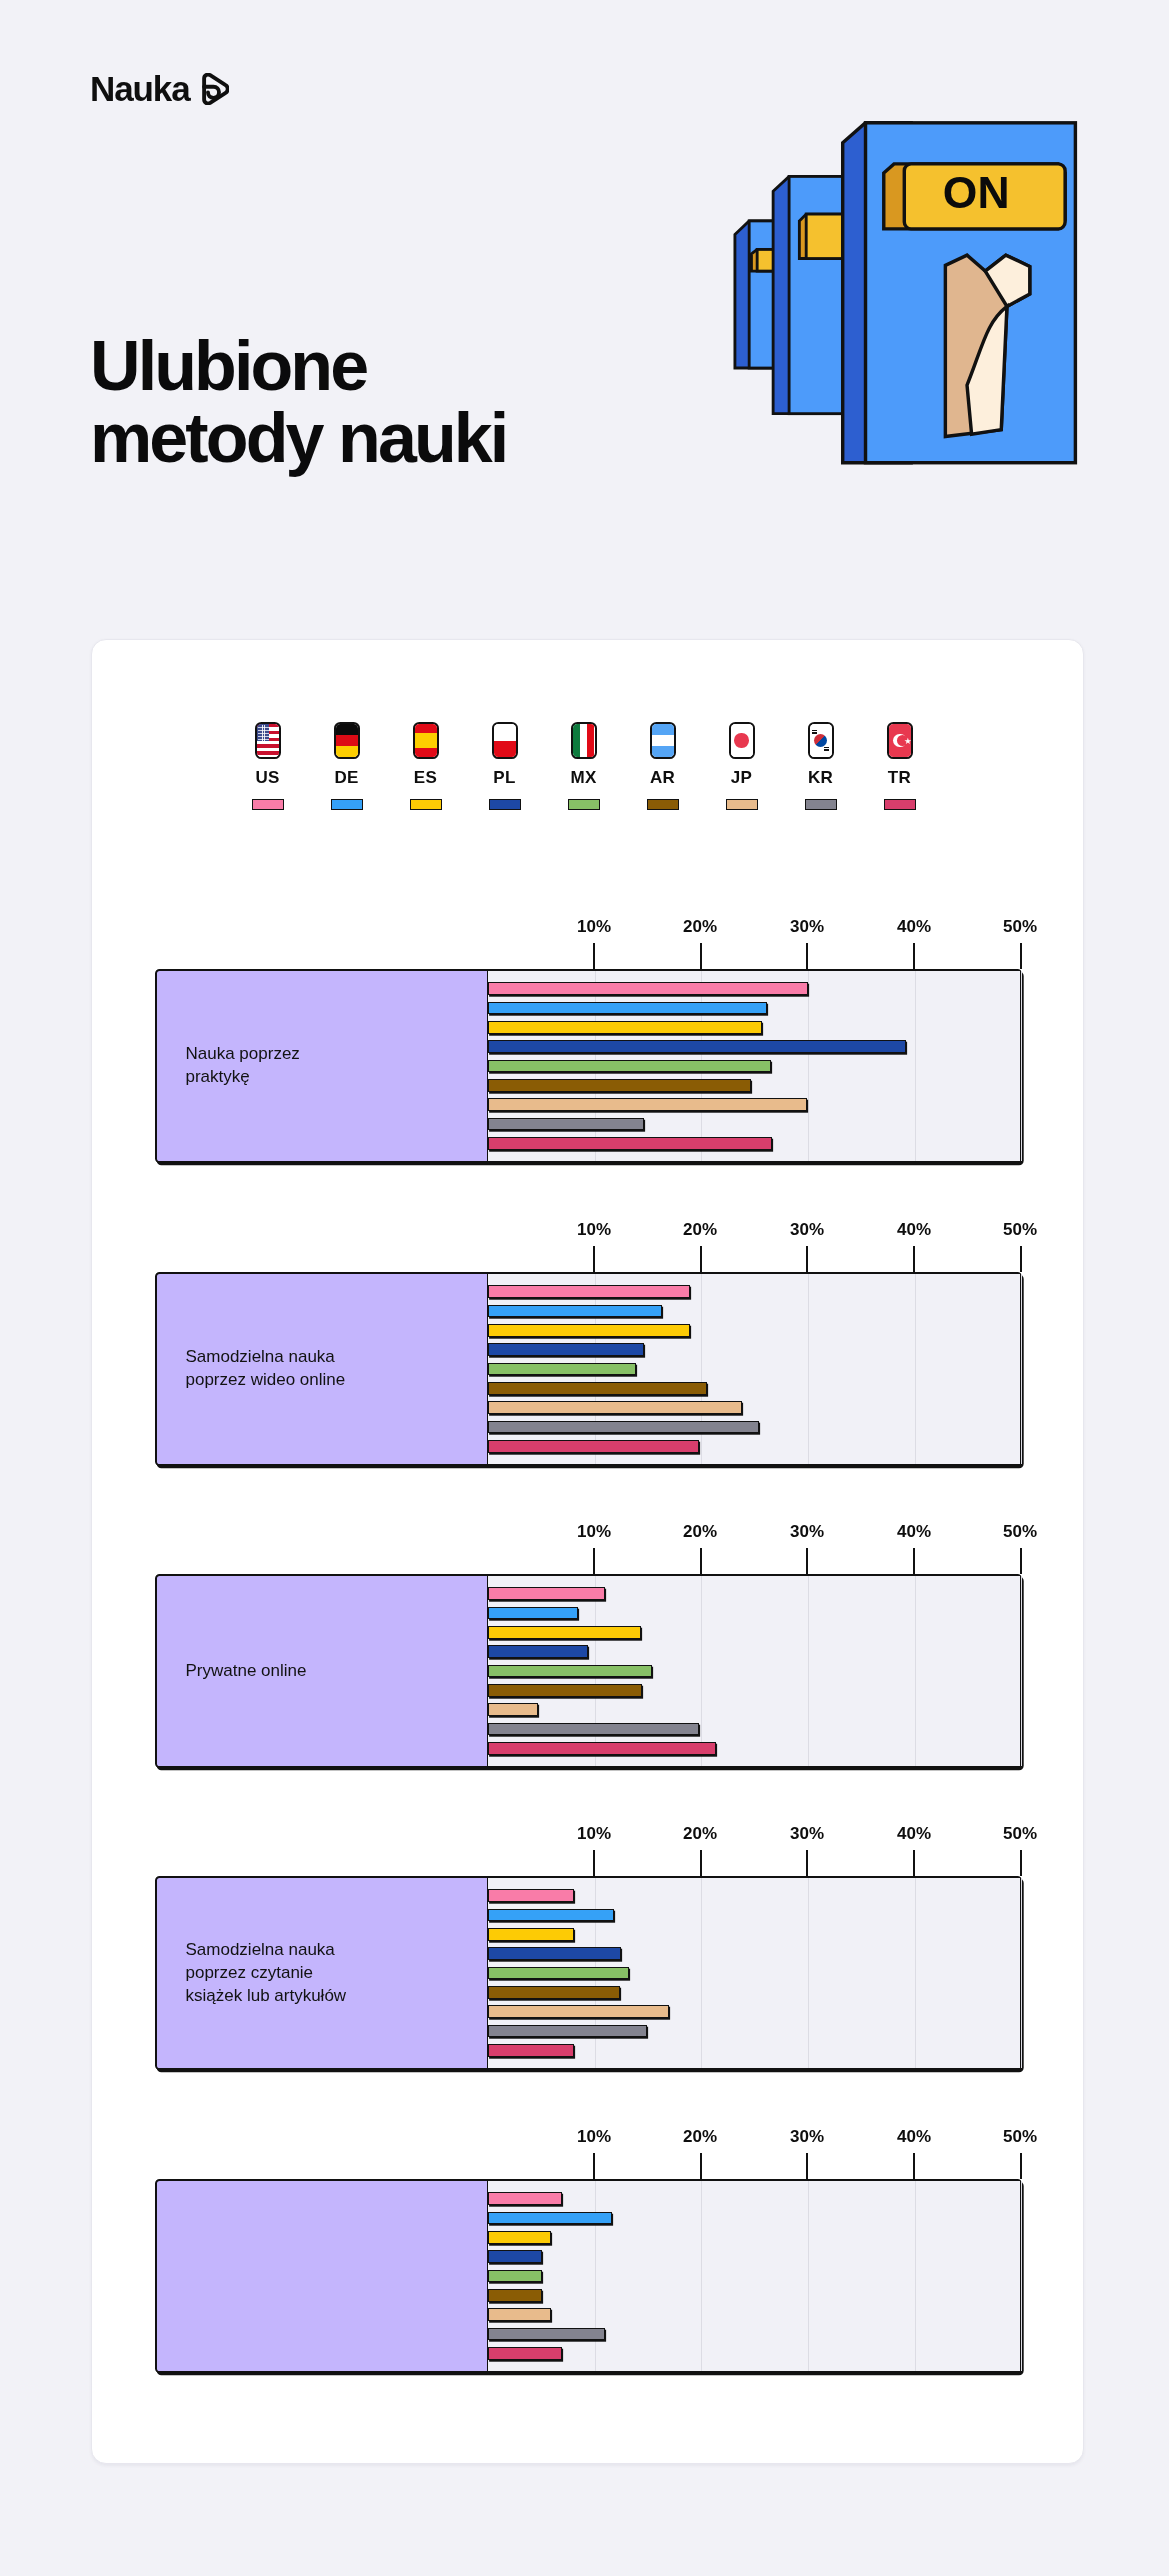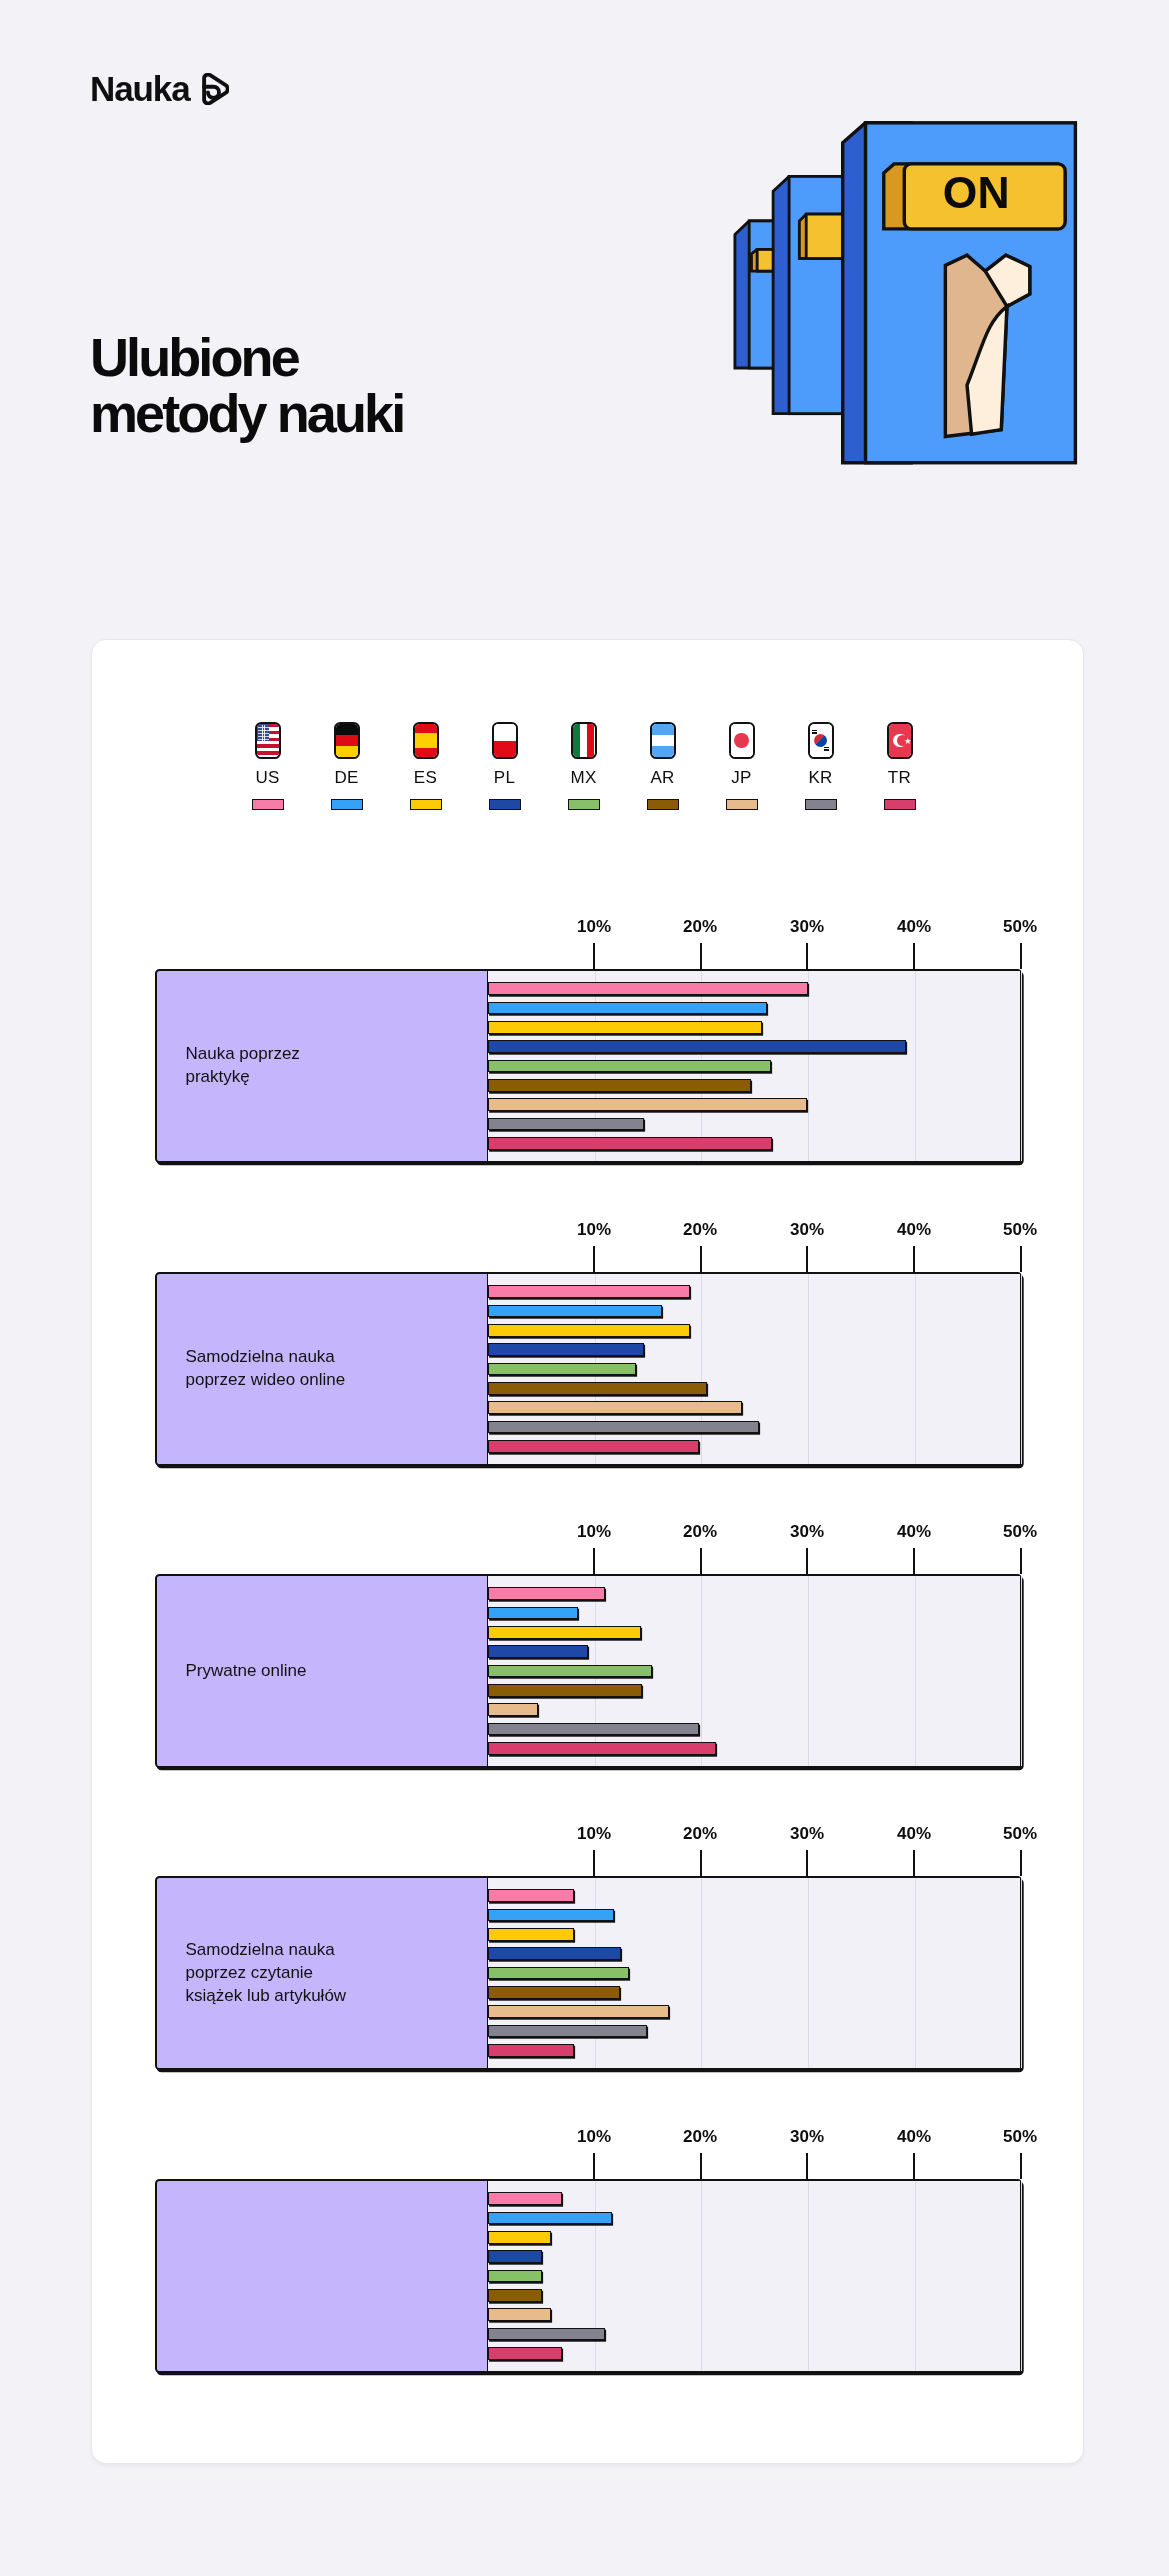--- a/index.html
+++ b/index.html
@@ -11,21 +11,21 @@
   }
   .page { position: relative; width: 1169px; height: 2576px; background: #f2f2f7; }
 
   
   .logo { position: absolute; left: 90px; top: 71px; display: flex; align-items: center; gap: 8px; }
   .logo-text { font-size: 35px; font-weight: 700; letter-spacing: -1.1px; color: #0f0f0f; line-height: 1; }
   .logo-mark { width: 31px; height: 32px; }
 
   .title {
     position: absolute; left: 90px; top: 330px; width: 627px;
-    font-size: 54px; font-weight: 800; line-height: 1.03;
+    font-size: 70px; font-weight: 800; line-height: 1.03;
     letter-spacing: -2.9px; color: #0b0b0c; white-space: pre-line;
   }
 
   
   .illus { position: absolute; left: 716px; top: 100px; width: 388px; height: 365px; }
 
   
   .card {
     position: absolute; left: 91px; top: 639px;
     width: 993px; height: 1825px;
@@ -36,21 +36,21 @@
 
   
   .legend { position: absolute; left: 228px; top: 722px; display: flex; gap: 0; }
   .legend-col { width: 79px; display: flex; flex-direction: column; align-items: center; }
   .flag {
     width: 26px; height: 37px; border: 2.3px solid #111; border-radius: 6.3px;
     overflow: hidden; position: relative; background:#fff;
   }
   .flag-stripe { position: absolute; left: 0; width: 100%; }
   .flag-vert { position: absolute; top: 0; height: 100%; }
-  .cc { margin-top: 9px; font-size: 17px; font-weight: 400; color: #0e0e0e; letter-spacing: 0.3px; }
+  .cc { margin-top: 9px; font-size: 17px; font-weight: 700; color: #0e0e0e; letter-spacing: 0.3px; }
   .swatch { margin-top: 11.4px; width: 32px; height: 10.3px; border: 1.7px solid #111; }
 
   
   .chart { position: absolute; left: 155px; width: 867px; }
   .axis { position: relative; height: 52px; width: 867px; }
   .tick-label {
     position: absolute; top: 0; font-size: 17px; font-weight: 800; color: #0e0e0e;
     transform: translateX(-50%); white-space: nowrap;
   }
   .tick-line { position: absolute; top: 26px; width: 1.7px; height: 26px; background: #111; }

